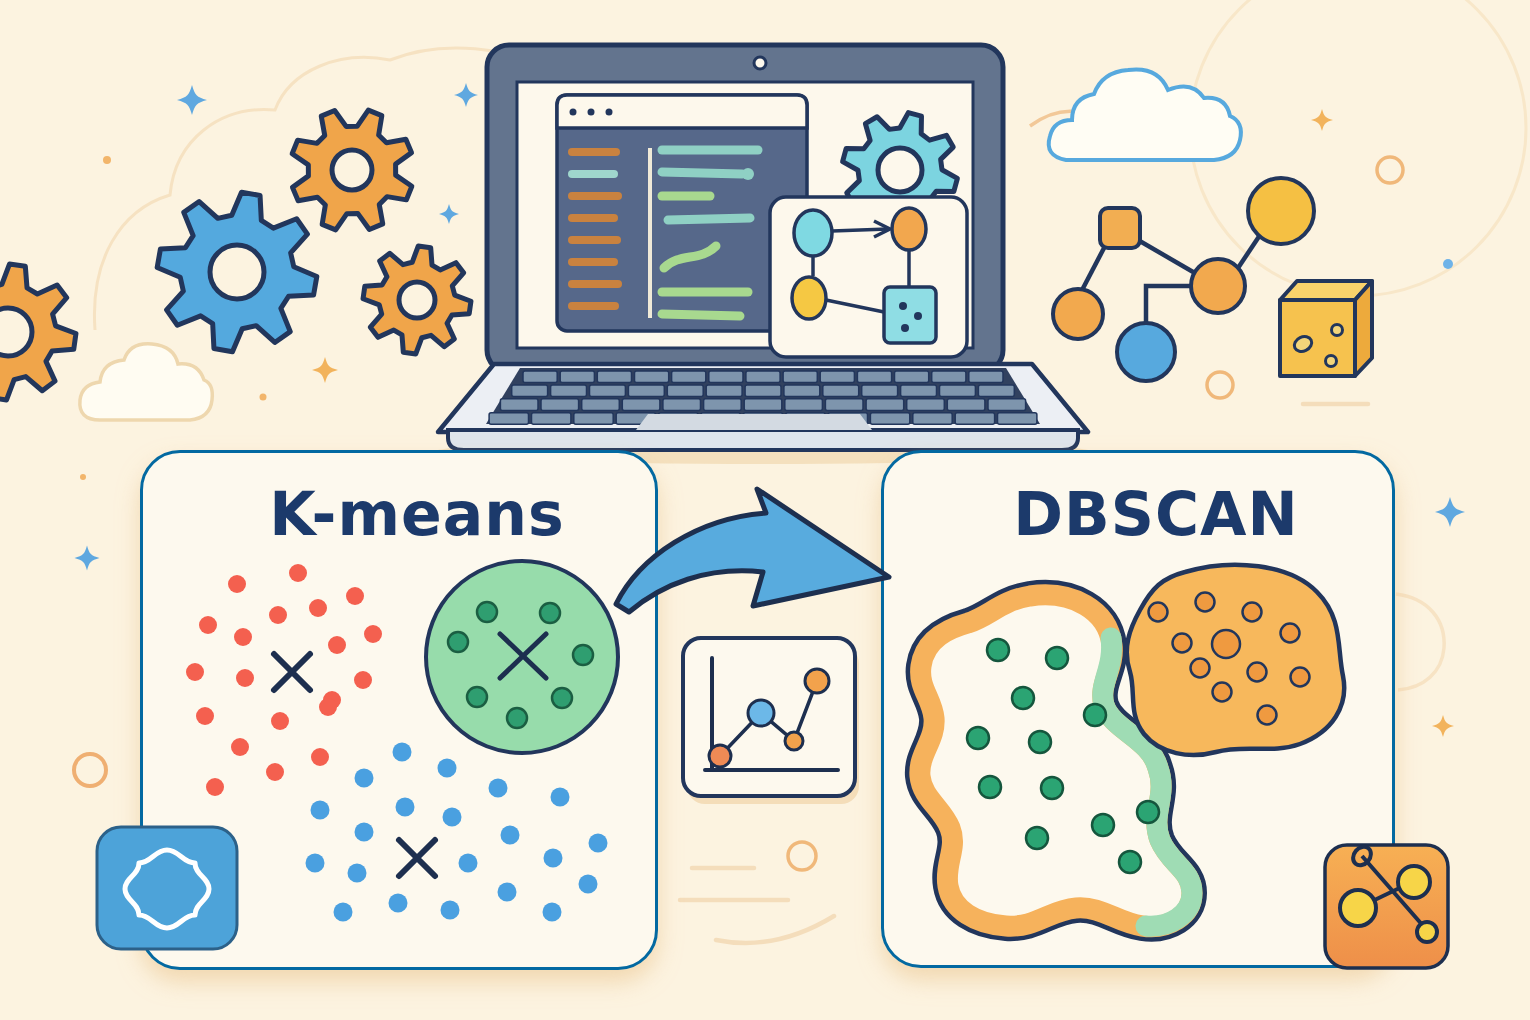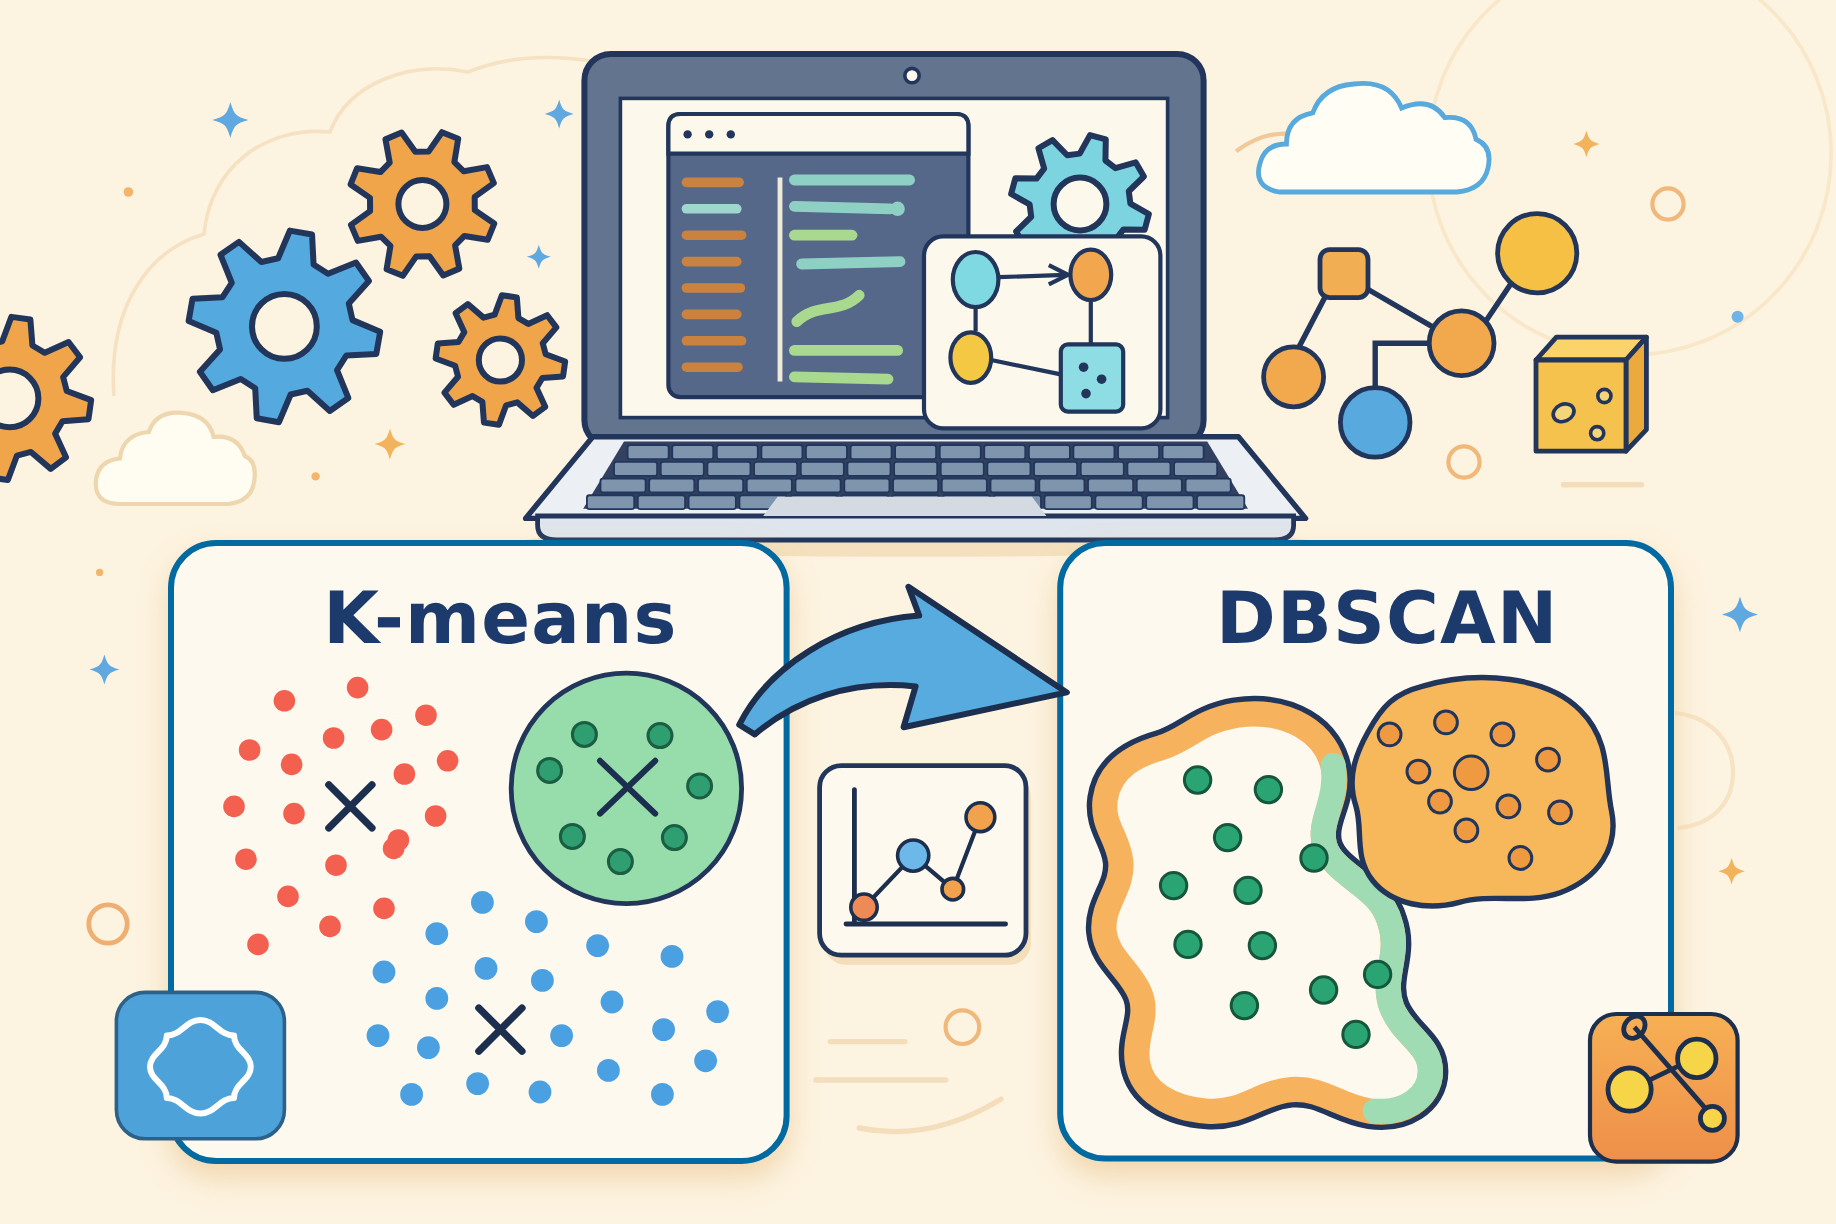--- a/index.html
+++ b/index.html
@@ -1,19 +1,19 @@
 <!DOCTYPE html>
 <html><head>
 <meta charset="utf-8">
 <style>
   html,body{margin:0;padding:0;background:#fcf3e0;}
   .stage{position:relative;width:1530px;height:1020px;background:#fcf3e0;overflow:hidden;
          font-family:"DejaVu Sans", sans-serif;}
   .layer{position:absolute;left:0;top:0;width:1530px;height:1020px;pointer-events:none;}
-  .panel{position:absolute;box-sizing:border-box;background:#fdf9ee;border:5px solid #0369a1;
+  .panel{position:absolute;box-sizing:border-box;background:#fdf9ee;border:3px solid #0369a1;
          border-radius:40px;box-shadow:0 12px 22px rgba(233,195,138,.55);padding-left:36px;}
   .panel-kmeans{left:140px;top:450px;width:518px;height:520px;z-index:5;}
   .panel-dbscan{left:881px;top:450px;width:514px;height:518px;z-index:5;}
   .panel h2{margin:0;margin-top:26px;text-align:center;font-size:60px;font-weight:bold;
             color:#1c3a6b;letter-spacing:1px;}
   .bg{z-index:1}.fg{z-index:10}
 </style>
 </head>
 <body>
 

